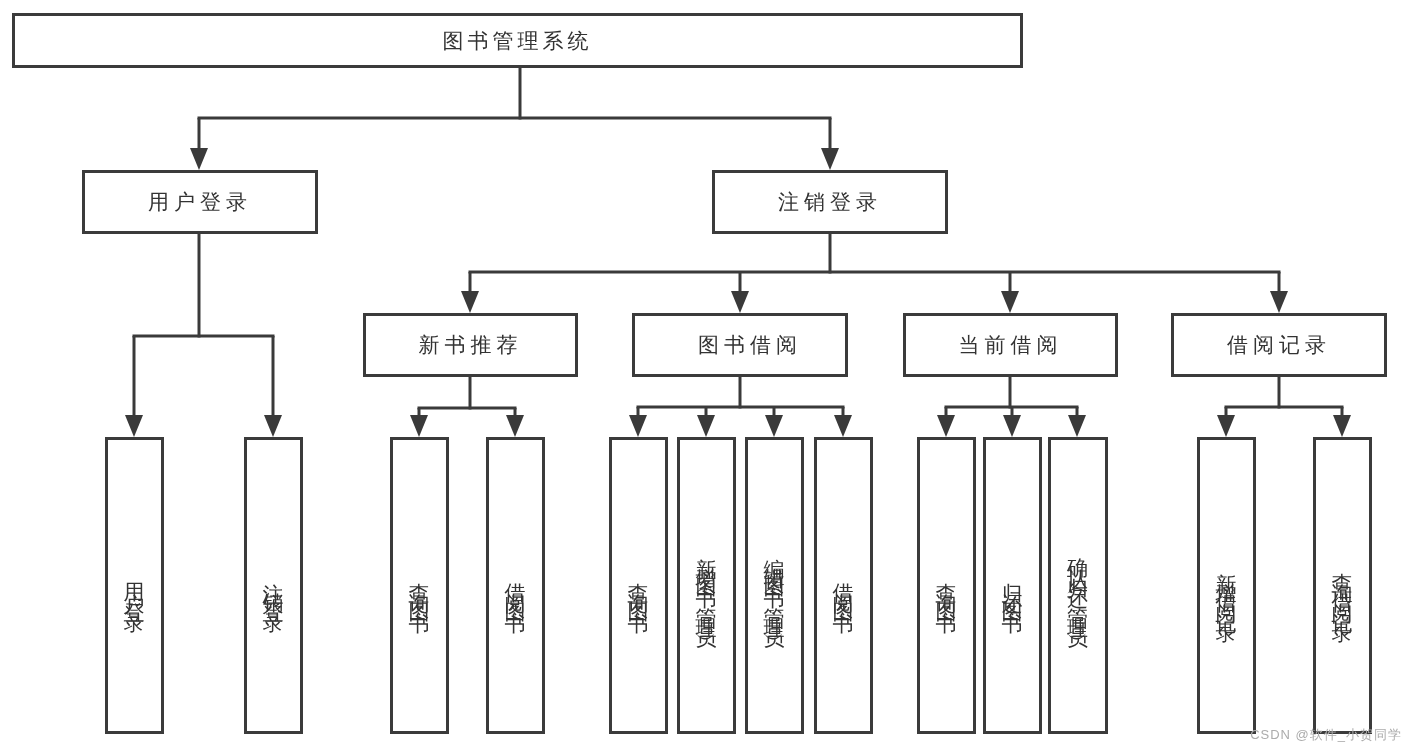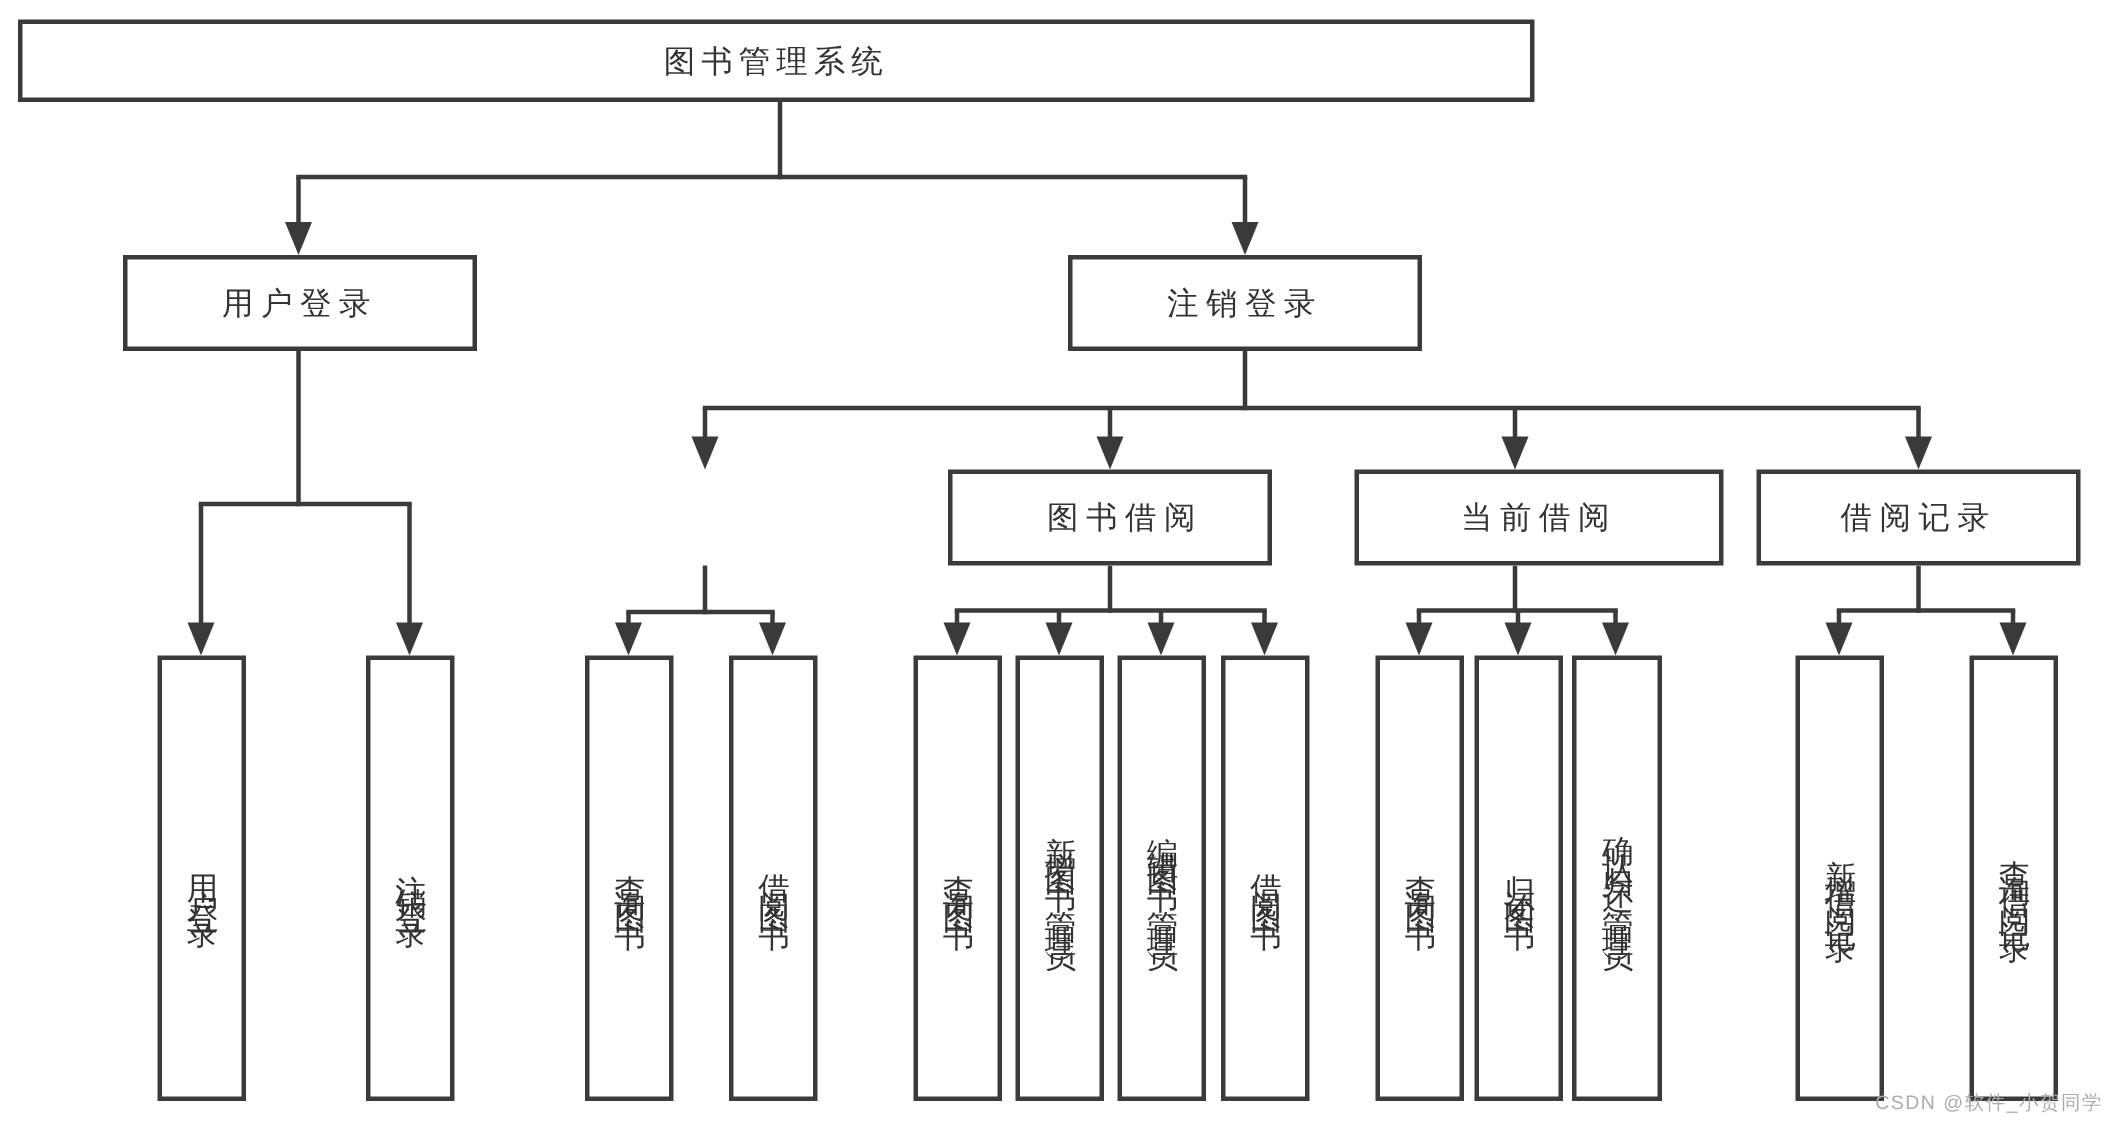--- a/index.html
+++ b/index.html
@@ -145,24 +145,27 @@
     <span class="hlabel root-label">图书管理系统</span>
   </div>
 
   <div class="node" style="left:82px; top:170px; width:236px; height:64px;">
     <span class="hlabel">用户登录</span>
   </div>
   <div class="node" style="left:712px; top:170px; width:236px; height:64px;">
     <span class="hlabel">注销登录</span>
   </div>
 
+  <div class="node" style="left:363px; top:313px; width:215px; height:64px;">
+    <span class="hlabel">新书推荐</span>
+  </div>
   <div class="node" style="left:632px; top:313px; width:216px; height:64px;padding-left:20px;">
     <span class="hlabel">图书借阅</span>
   </div>
-  <div class="node" style="left:903px; top:313px; width:246px; height:64px;">
+  <div class="node" style="left:903px; top:313px; width:215px; height:64px;">
     <span class="hlabel">当前借阅</span>
   </div>
   <div class="node" style="left:1171px; top:313px; width:216px; height:64px;">
     <span class="hlabel">借阅记录</span>
   </div>
 
   <div class="node vleaf" style="left:105px; top:437px; width:59px; height:297px;">
     <span class="vlabel">用户登录</span>
   </div>
   <div class="node vleaf" style="left:244px; top:437px; width:59px; height:297px;">

